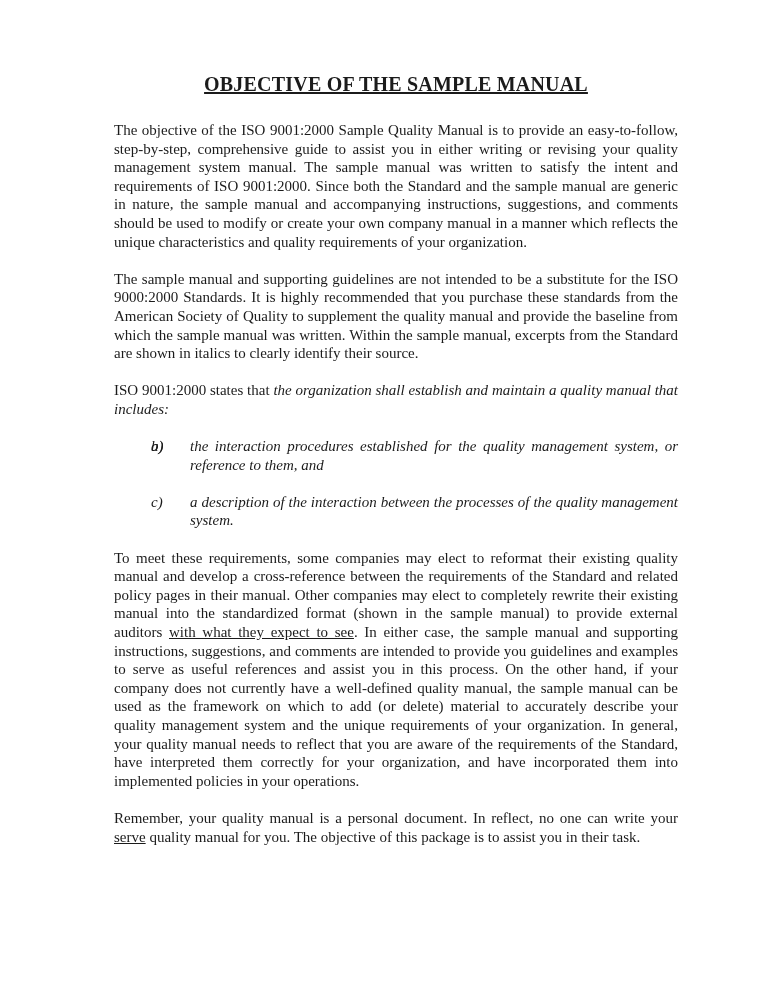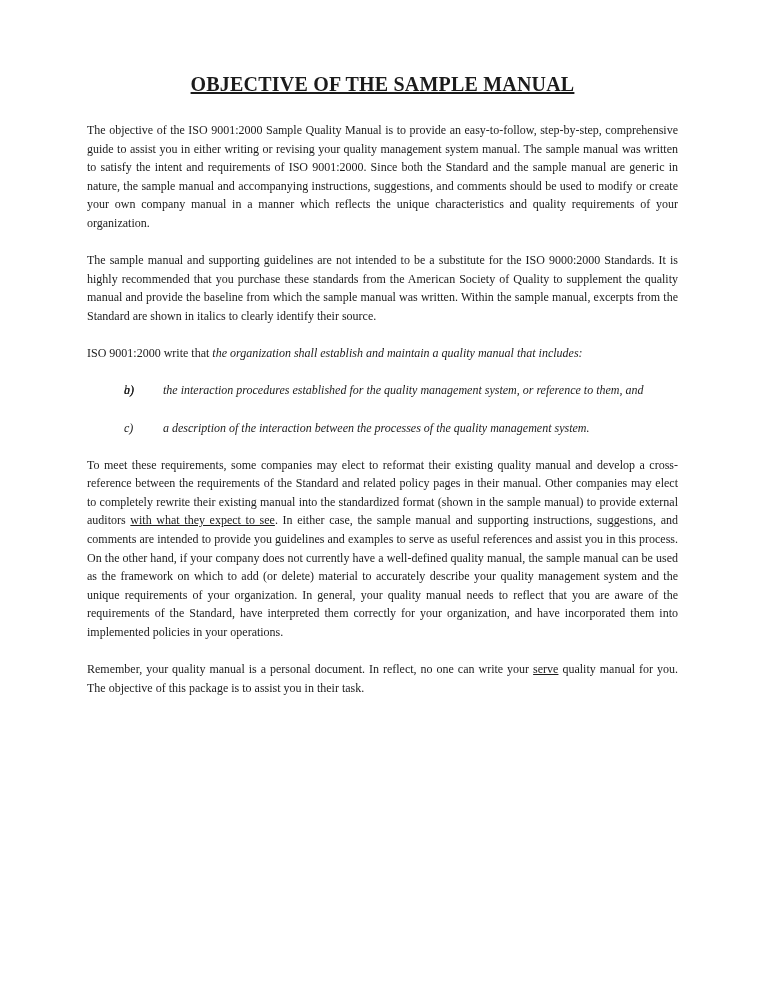--- a/index.html
+++ b/index.html
@@ -6,36 +6,36 @@
     margin: 0;
     padding: 0;
     background: #ffffff;
   }
   .page {
     position: relative;
     width: 768px;
     height: 994px;
     background: #ffffff;
     box-sizing: border-box;
-    padding: 72px 90px 0 87px;
+    padding: 72px 90px 0 114px;
     font-family: "Liberation Serif", "DejaVu Serif", serif;
     color: #1b1b1b;
     overflow: hidden;
   }
   .doc-title {
     margin: 0 0 25px 0;
     text-align: center;
     font-size: 20px;
     line-height: 24px;
     font-weight: bold;
     text-decoration: underline;
     letter-spacing: 0.2px;
   }
   .doc-body {
-    font-size: 12px;
+    font-size: 15px;
     line-height: 18.6px;
     text-align: justify;
     margin-top: 8px;
   }
   .para {
     margin: 0 0 18.6px 0;
     text-align: justify;
   }
   .list-item {
     position: relative;
@@ -55,20 +55,20 @@
   .run-underline { text-decoration: underline; }
 </style>
 </head>
 <body>
 
 <div class="page">
   <h1 class="doc-title">OBJECTIVE OF THE SAMPLE MANUAL</h1>
   <div class="doc-body" id="doc-body">
       <p class="para"><span class="run-normal">The objective of the ISO 9001:2000 Sample Quality Manual is to provide an easy-to-follow, step-by-step, comprehensive guide to assist you in either writing or revising your quality management system manual. The sample manual was written to satisfy the intent and requirements of ISO 9001:2000.  Since both the Standard and the sample manual are generic in nature, the sample manual and accompanying instructions, suggestions, and comments should be used to modify or create your own company manual in a manner which reflects the unique characteristics and quality requirements of your organization.</span></p>
       <p class="para"><span class="run-normal">The sample manual and supporting guidelines are not intended to be a substitute for the ISO 9000:2000 Standards. It is highly recommended that you purchase these standards from the American Society of Quality to supplement the quality manual and provide the baseline from which the sample manual was written.  Within the sample manual, excerpts from the Standard are shown in italics to clearly identify their source.</span></p>
-      <p class="para"><span class="run-normal">ISO 9001:2000 write that </span><span class="run-italic">the organization shall establish and maintain a quality manual that includes:</span></p>
+      <p class="para"><span class="run-normal">ISO 9001:2000 states that </span><span class="run-italic">the organization shall establish and maintain a quality manual that includes:</span></p>
       <div class="list-item"><span class="list-label">a)</span></div>
       <div class="list-item"><span class="list-label">b)</span><span><span class="run-italic">the interaction procedures established for the quality management system, or reference to them, and</span></span></div>
       <div class="list-item"><span class="list-label">c)</span><span><span class="run-italic">a description of the interaction between the processes of the quality management system.</span></span></div>
       <p class="para"><span class="run-normal">To meet these requirements, some companies may elect to reformat their existing quality manual and develop a cross-reference between the requirements of the Standard and related policy pages in their manual. Other companies may elect to completely rewrite their existing manual into the standardized format (shown in the sample manual) to provide external auditors </span><span class="run-underline">with what they expect to see</span><span class="run-normal">. In either case, the sample manual and supporting instructions, suggestions, and comments are intended to provide you guidelines and examples to serve as useful references and assist you in this process.  On the other hand, if your company does not currently have a well-defined quality manual, the sample manual can be used as the framework on which to add (or delete) material to accurately describe your quality management system and the unique requirements of your organization.  In general, your quality manual needs to reflect that you are aware of the requirements of the Standard, have interpreted them correctly for your organization, and have incorporated them into implemented policies in your operations.</span></p>
       <p class="para"><span class="run-normal">Remember, your quality manual is a personal document.  In reflect, no one can write your </span><span class="run-underline">serve</span><span class="run-normal"> quality manual for you.  The objective of this package is to assist you in their task.</span></p>
     </div>
 </div>
 
 </body></html>

